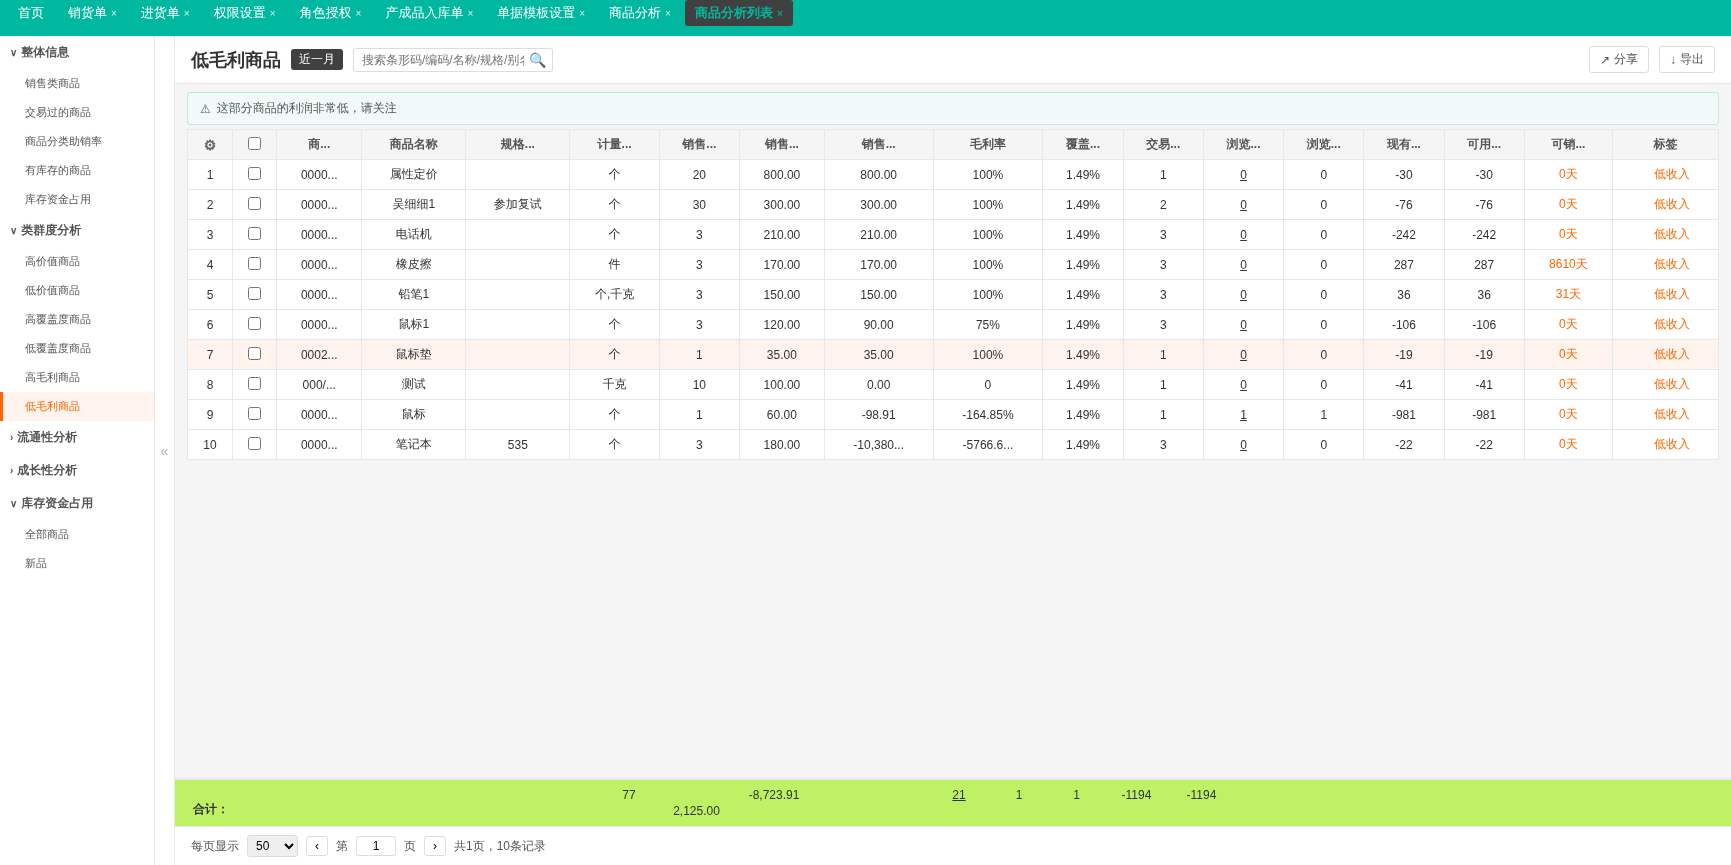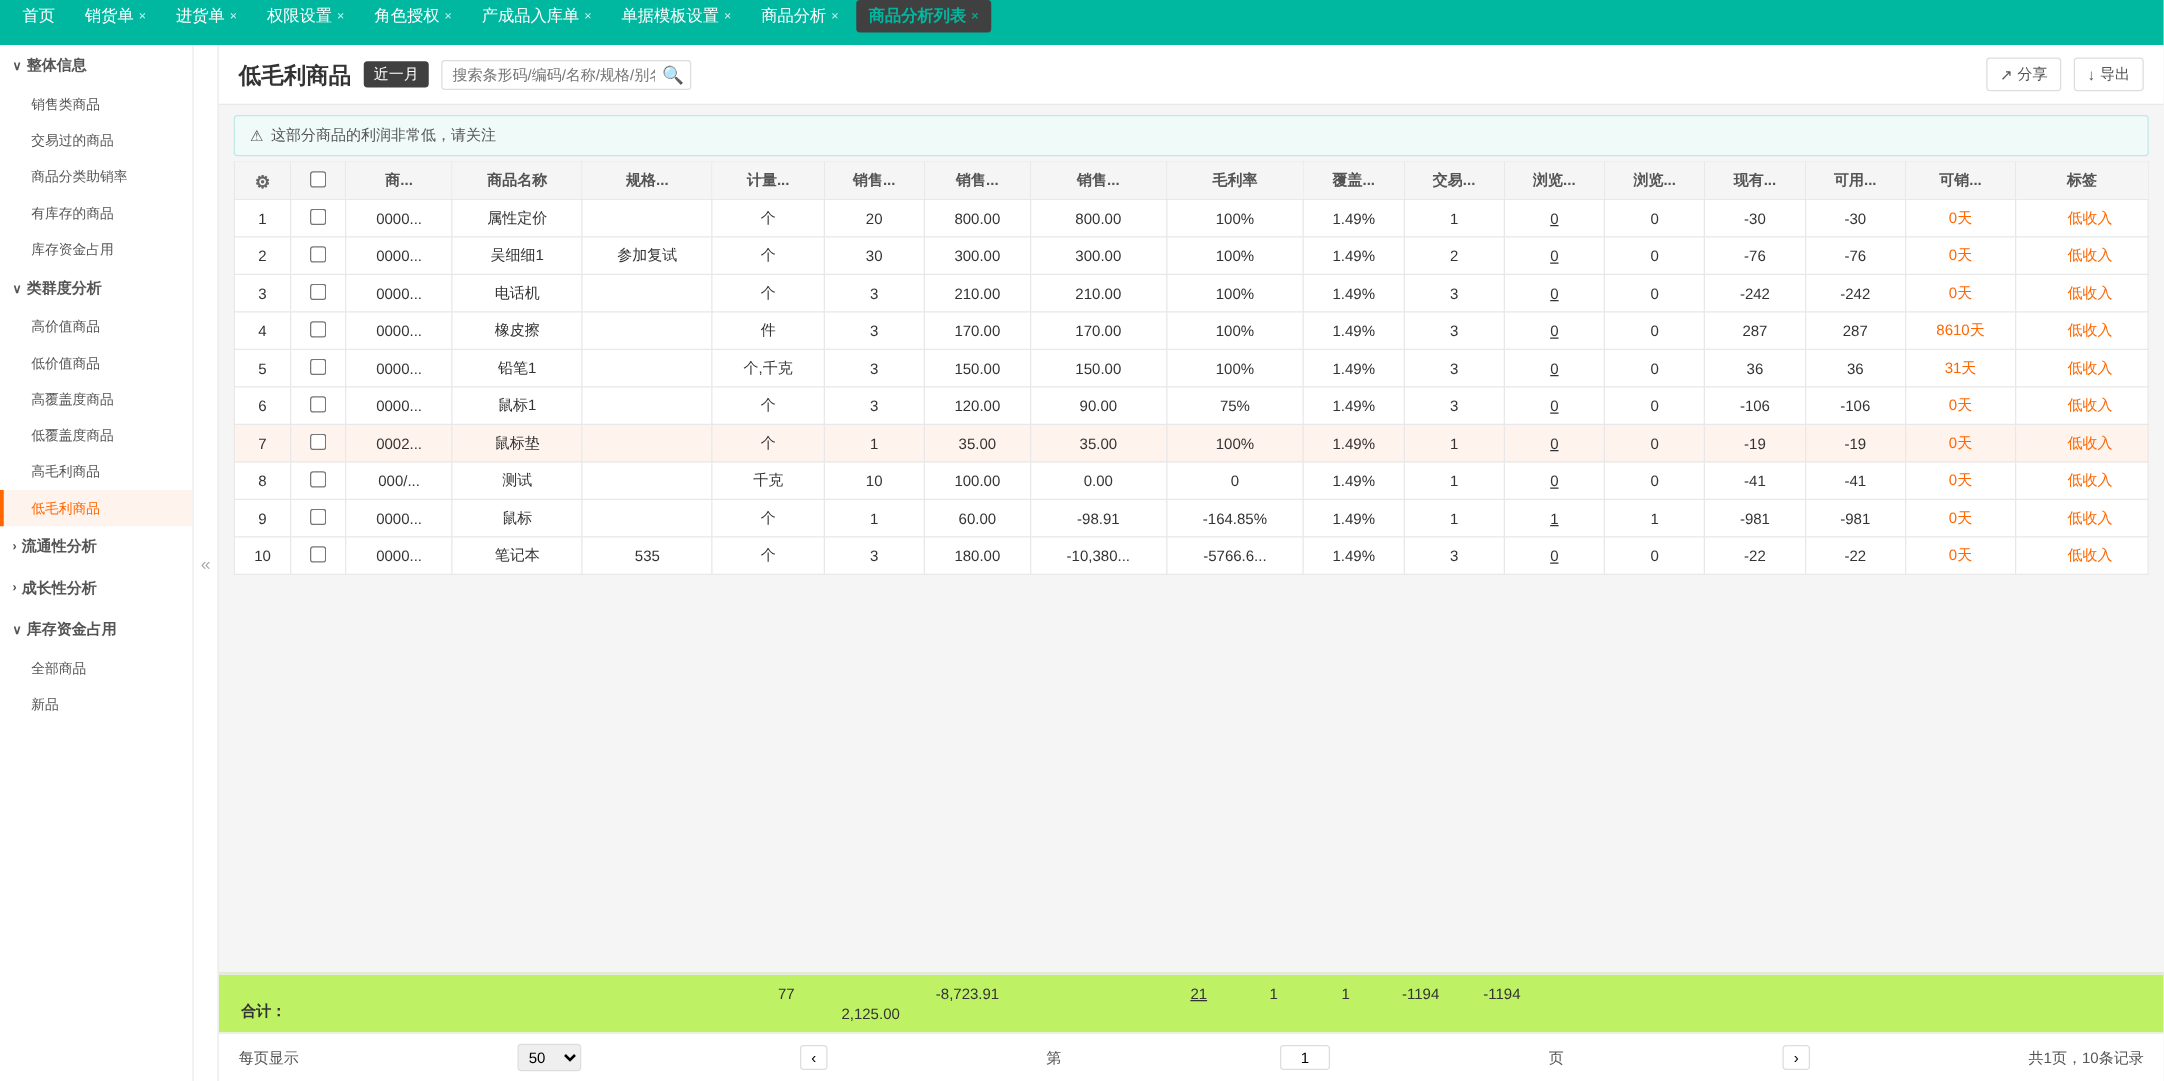--- a/index.html
+++ b/index.html
@@ -157,21 +157,21 @@
     .footer-values { display: flex; gap: 0; flex: 1; }
     .footer-cell { min-width: 60px; text-align: center; }
 
     
     .pagination {
       background: #fff;
       border-top: 1px solid #e8e8e8;
       padding: 8px 16px;
       display: flex;
       align-items: center;
-      justify-content: space-between;
+      justify-content: flex-start;
       gap: 8px;
       font-size: 12px;
       color: #555;
     }
     .page-size-select {
       border: 1px solid #ddd; border-radius: 3px; padding: 2px 4px; font-size: 12px;
     }
     .page-btn {
       border: 1px solid #ddd; border-radius: 3px; padding: 2px 8px;
       cursor: pointer; background: #fff; font-size: 12px;

